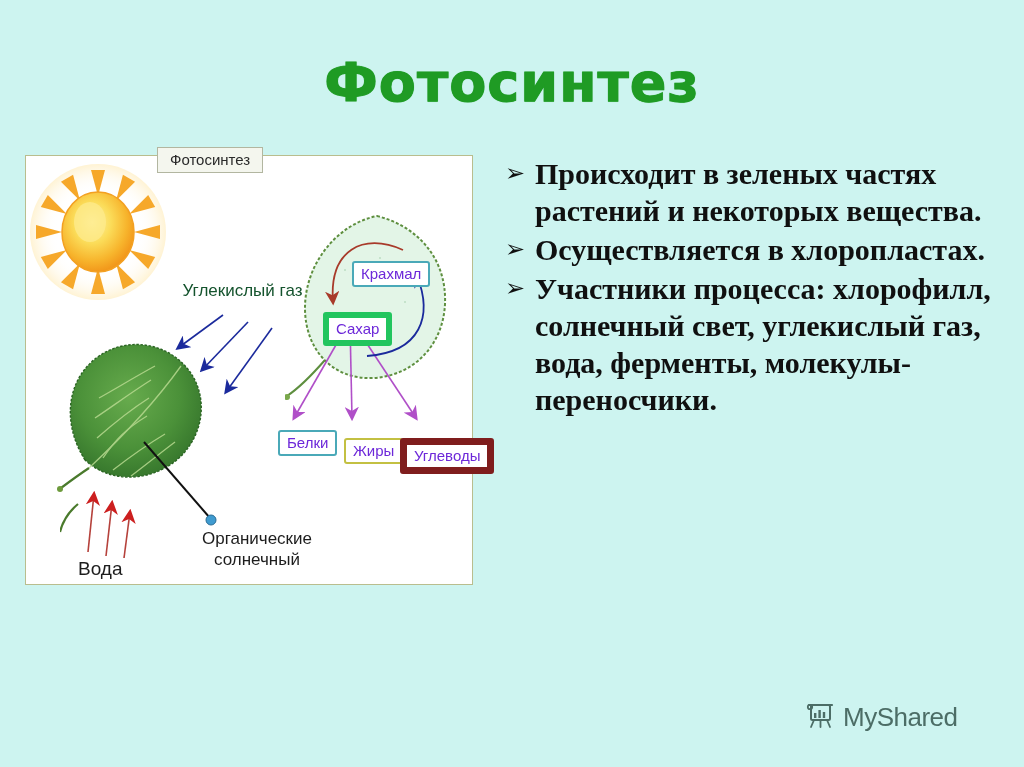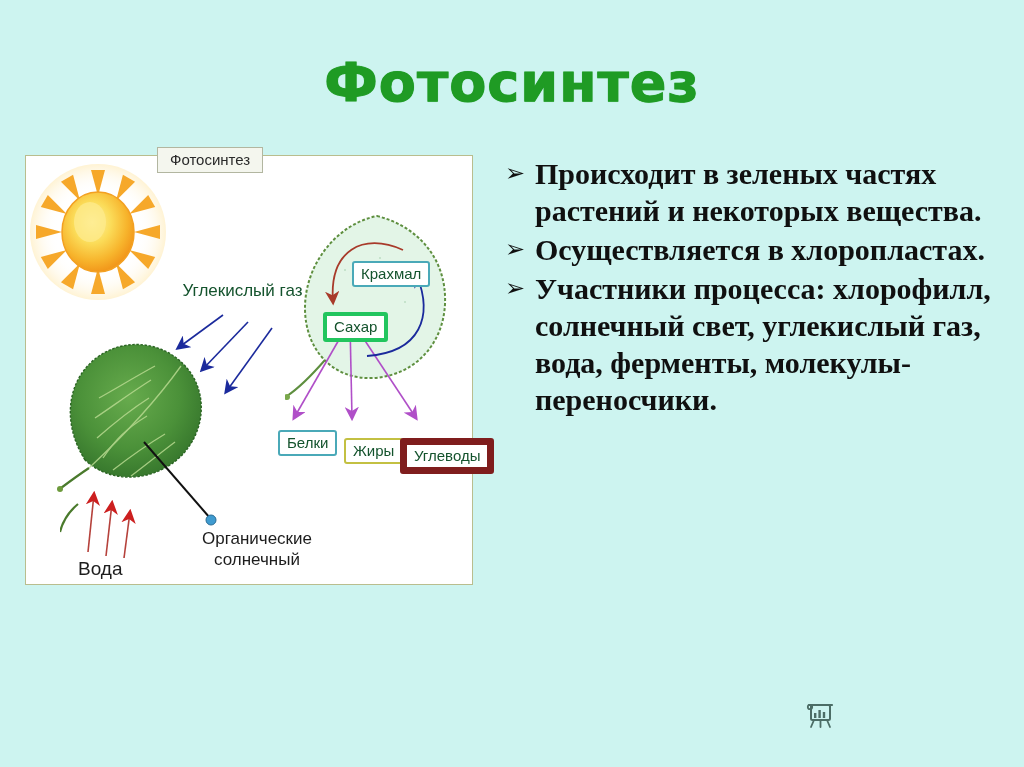--- a/index.html
+++ b/index.html
@@ -158,30 +158,30 @@
     top: 300px;
     width: 205px;
     height: 135px;
     z-index: 3;
   }
 
   .node-box {
     position: absolute;
     font-family: "Liberation Sans", sans-serif;
     font-size: 15px;
-    color: #14532d;
+    color: #6d28d9;
     background: #ffffff;
     border-radius: 3px;
     padding: 2px 7px 3px 7px;
     white-space: nowrap;
     z-index: 5;
     line-height: 17px;
   }
   #node-starch { left: 352px; top: 261px; border: 2px solid #4aa9b8; }
-  #node-sugar  { left: 323px; top: 312px; border: 4px solid #22c55e; }
+  #node-sugar  { left: 323px; top: 312px; border: 6px solid #22c55e; }
   #node-proteins { left: 278px; top: 430px; border: 2px solid #4aa9b8; }
   #node-fats     { left: 344px; top: 438px; border: 2px solid #c3c042; }
   #node-carbs    { left: 400px; top: 438px; border: 7px solid #7f1d1d; }
 
   
   #bullets {
     position: absolute;
     left: 505px;
     top: 155px;
     width: 500px;
@@ -433,13 +433,14 @@
       <rect x="9" y="13" width="2.4" height="5" fill="#4c6d66"></rect>
       <rect x="13.4" y="10" width="2.4" height="8" fill="#4c6d66"></rect>
       <rect x="17.8" y="12" width="2.4" height="6" fill="#4c6d66"></rect>
       <line x1="4" y1="5" x2="27" y2="5" stroke="#4c6d66" stroke-width="2.2" stroke-linecap="round"></line>
       <line x1="9" y1="20" x2="6" y2="27" stroke="#4c6d66" stroke-width="1.8" stroke-linecap="round"></line>
       <line x1="22" y1="20" x2="25" y2="27" stroke="#4c6d66" stroke-width="1.8" stroke-linecap="round"></line>
       <line x1="15.5" y1="20" x2="15.5" y2="27" stroke="#4c6d66" stroke-width="1.8" stroke-linecap="round"></line>
       <circle cx="5" cy="7" r="2.2" fill="none" stroke="#4c6d66" stroke-width="1.8"></circle>
     </svg>
   </span>
+  <span id="watermark-text">MyShared</span>
 </div>
 
 </body></html>

